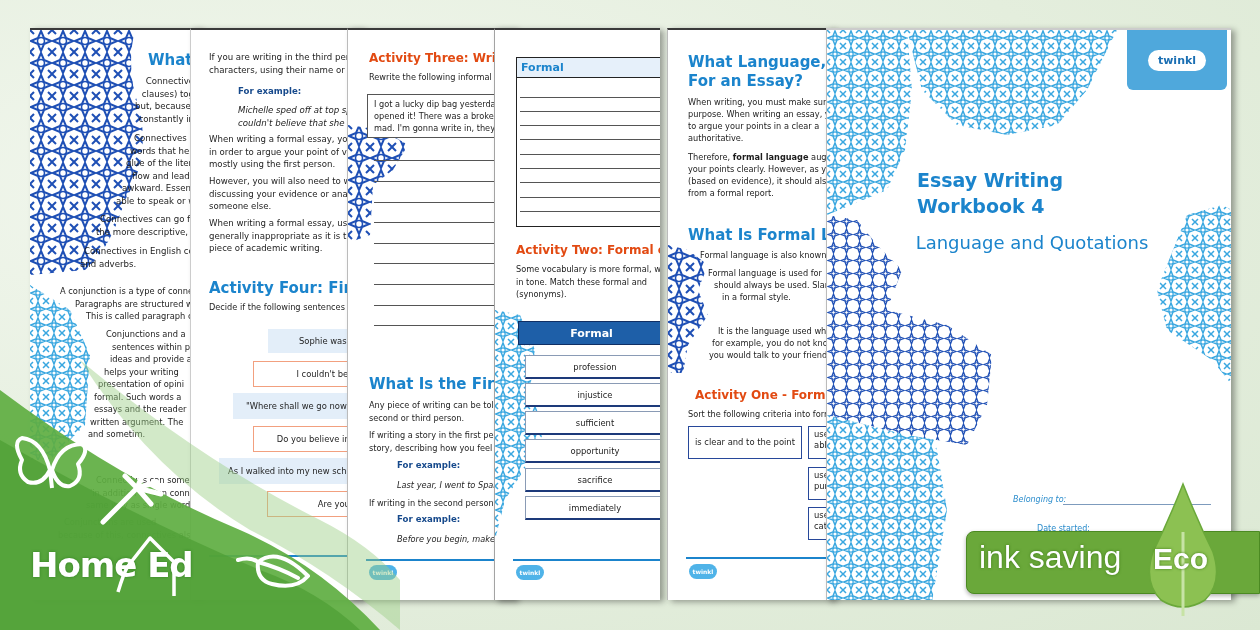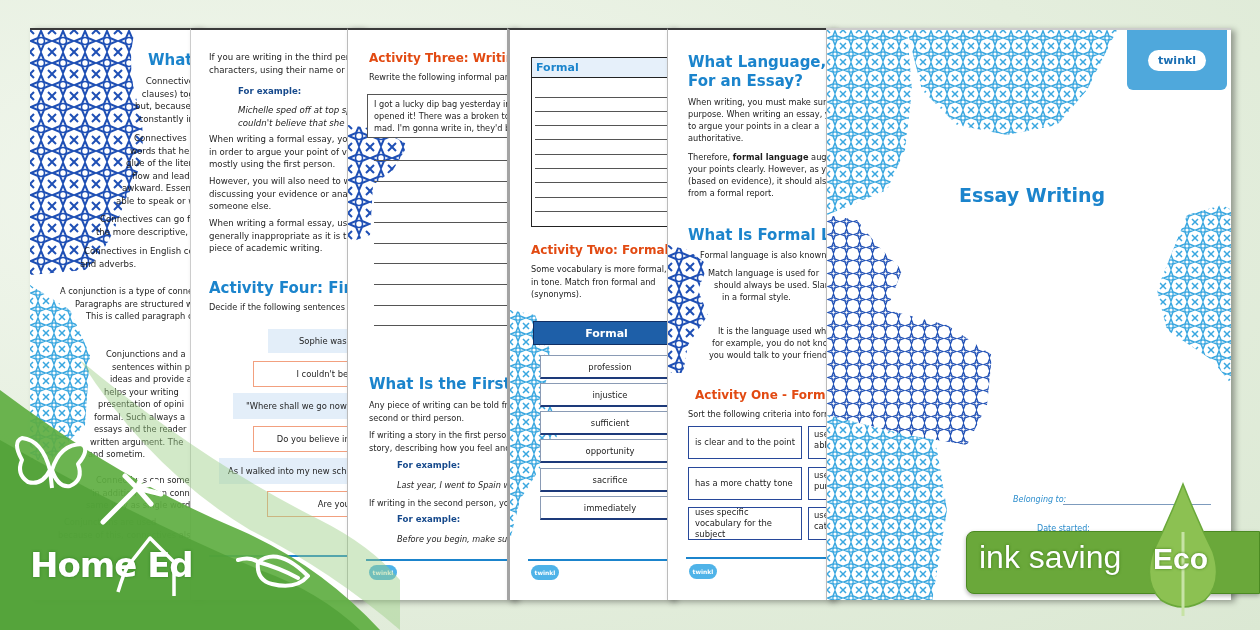--- a/index.html
+++ b/index.html
@@ -108,27 +108,27 @@
   </div>
   <div class="txt" style="left:54px; top:215px;">
     <div>Connectives in English com</div>
       <div style="margin-left:-4px">and adverbs.</div>
   </div>
   <div class="txt" style="left:30px; top:255px; font-size:8.3px;">
     <div>A conjunction is a type of connecti</div>
       <div style="margin-left:15px">Paragraphs are structured w</div>
       <div style="margin-left:26px">This is called paragraph c</div>
   </div>
-  <div class="txt" style="left:76px; top:298px; font-size:8.3px;margin-top:20px;">
+  <div class="txt" style="left:76px; top:298px; font-size:8.3px;">
     <div>Conjunctions and a</div>
       <div style="margin-left:6px">sentences within p</div>
       <div style="margin-left:4px">ideas and provide a</div>
       <div style="margin-left:-2px">helps your writing</div>
       <div style="margin-left:-8px">presentation of opini</div>
-      <div style="margin-left:-12px">formal. Such always a</div>
+      <div style="margin-left:-12px">formal. Such words a</div>
       <div style="margin-left:-12px">essays and the reader</div>
       <div style="margin-left:-16px">written argument. The</div>
       <div style="margin-left:-18px">and sometim.</div>
   </div>
   <div class="txt" style="left:60px; top:444px; font-size:8.3px;">
     <div style="margin-left:6px">Connectives can sometim</div>
       <div style="margin-left:0px">'in addition to' can conn</div>
       <div style="margin-left:-4px">same way as single words</div>
   </div>
   <div class="txt" style="left:28px; top:486px; font-size:8.3px; color:#555;">
@@ -208,40 +208,40 @@
   </div>
   <div class="ex-label" style="left:49px; top:430px;">For example:</div>
   <div class="txt ital" style="left:49px; top:449px; font-size:8.2px;">Last year, I went to Spain w</div>
   <div class="txt" style="left:21px; top:467px; font-size:8.2px;">If writing in the second person, you</div>
   <div class="ex-label" style="left:49px; top:484px;">For example:</div>
   <div class="txt ital" style="left:49px; top:503px; font-size:8.2px;">Before you begin, make sure</div>
   <div class="footer-rule" style="top:529px;"></div>
   <div class="twinkl-mini" style="left:21px; top:535px;">twinkl</div>
 </div>
 
-<div class="page" style="left:507px; width:166px; z-index:4; border-left:3px solid #a3a3a3;text-decoration:underline;">
+<div class="page" style="left:494px; width:166px; z-index:4; border-left:1px solid #a3a3a3;text-decoration:underline;">
   <svg class="pattern" style="left:0; top:280px;" width="60" height="240">
     <path d="M0 0 L25 5 L40 40 L35 80 L50 120 L35 150 L10 190 L0 230 Z" fill="url(#patLight)"></path>
   </svg>
   <div style="position:absolute; left:21px; top:27px; width:150px; height:170px; border:1.5px solid #222; background:#fff;">
     <div style="height:20px; background:#e6f0fa; border-bottom:1.5px solid #222; font-size:11px; font-weight:bold; color:#1b84cc; padding:3px 4px;">Formal</div>
     <div class="box-line" style="left:3px; right:0; top:39px;"></div>
     <div class="box-line" style="left:3px; right:0; top:53px;"></div>
     <div class="box-line" style="left:3px; right:0; top:67px;"></div>
     <div class="box-line" style="left:3px; right:0; top:81px;"></div>
     <div class="box-line" style="left:3px; right:0; top:96px;"></div>
     <div class="box-line" style="left:3px; right:0; top:110px;"></div>
     <div class="box-line" style="left:3px; right:0; top:124px;"></div>
     <div class="box-line" style="left:3px; right:0; top:139px;"></div>
     <div class="box-line" style="left:3px; right:0; top:153px;"></div>
   </div>
   <div class="h-red" style="left:21px; top:213px; font-size:12px;">Activity Two: Formal o</div>
   <div class="txt" style="left:21px; top:233px; font-size:8.2px;">
     <div>Some vocabulary is more formal, wh</div>
-      <div>in tone. Match fron formal and</div>
+      <div>in tone. Match these formal and</div>
       <div>(synonyms).</div>
   </div>
   <div style="position:absolute; left:23px; top:291px; width:147px; height:24px; background:#1e5fa8; border:1.5px solid #102f64; color:#fff; font-weight:bold; font-size:11px; display:flex; align-items:center; justify-content:center;">Formal</div>
   <div class="formal-cell" style="top:353px;">injustice</div>
   <div class="formal-cell" style="top:325px;">profession</div>
   <div class="formal-cell" style="top:409px;">opportunity</div>
   <div class="formal-cell" style="top:381px;">sufficient</div>
   <div class="formal-cell" style="top:438px;">sacrifice</div>
   <div class="formal-cell" style="top:466px;">immediately</div>
   <div class="footer-rule" style="top:529px;"></div>
@@ -264,57 +264,57 @@
   </div>
   <div class="txt" style="left:20px; top:121px; font-size:8.2px; line-height:12px;">
     <div><span>Therefore, </span><b>formal language</b><span> aught t</span></div>
     <div>your points clearly. However, as yo</div>
       <div>(based on evidence), it should also</div>
       <div>from a formal report.</div>
   </div>
   <div class="h-blue" style="left:20px; top:196px; font-size:15px;">What Is Formal L</div>
   <div class="txt" style="left:32px; top:219px; font-size:8.2px;">Formal language is also known a</div>
   <div class="txt" style="left:40px; top:237px; font-size:8.2px; line-height:12px;">
-    <div>Match language is used for</div>
+    <div>Formal language is used for</div>
       <div style="margin-left:6px">should always be used. Slan</div>
       <div style="margin-left:14px">in a formal style.</div>
   </div>
   <div class="txt" style="left:42px; top:295px; font-size:8.2px; line-height:12px;">
     <div style="margin-left:8px">It is the language used when</div>
       <div style="margin-left:2px">for example, you do not kno</div>
       <div style="margin-left:-1px">you would talk to your friends</div>
   </div>
   <div class="h-red" style="left:27px; top:358px; font-size:12px;">Activity One - Formal</div>
   <div class="txt" style="left:20px; top:378px; font-size:8.2px;">Sort the following criteria into form</div>
   <div class="crit-cell" style="top:396px;">is clear and to the point</div>
-  <div class="crit-cell" style="top:437px;">has a more chatty tone</div>
-  <div class="crit-cell" style="top:477px;">uses specific vocabulary for the subject</div>
   <div class="crit-cell-r" style="top:396px;">use abb</div>
   <div class="crit-cell-r" style="top:437px;">use pun</div>
   <div class="crit-cell-r" style="top:477px;">use cats</div>
   <div class="footer-rule" style="top:527px;"></div>
   <div class="twinkl-mini" style="left:21px; top:534px;">twinkl</div>
 </div>
 
 <div class="page" style="left:826px; top:28px; width:405px; height:572px; z-index:6; border-top:2px solid #ccc; border-left:1px solid #bbb;">
   <svg class="pattern" style="left:0; top:0;" width="405" height="572">
     <path d="M0 0 L80 0 L85 60 L78 120 L60 160 L0 185 Z" fill="url(#patLight)"></path>
     <path d="M80 0 L290 0 L260 60 L230 95 L180 105 L130 95 L95 60 Z" fill="url(#patLight)"></path>
     <path d="M360 185 L395 175 L405 180 L405 355 L385 330 L340 300 L330 260 Z" fill="url(#patLight)"></path>
     <path d="M0 380 L90 360 L110 420 L120 480 L105 572 L0 572 Z" fill="url(#patLight)"></path>
   </svg>
   <svg class="pattern" style="left:0; top:185px;" width="170" height="240">
     <path d="M0 0 L30 5 L50 30 L75 55 L60 95 L120 110 L165 140 L160 190 L140 230 L80 220 L0 200 Z" fill="url(#patMid)"></path>
   </svg>
   <div style="position:absolute; left:300px; top:0; width:100px; height:60px; background:#4fa8dc; border-radius:0 0 6px 6px; display:flex; align-items:center; justify-content:center;">
     <div style="background:#fff; border-radius:14px; padding:4px 10px; color:#1b6fb3; font-size:11px; font-weight:bold;">twinkl</div>
   </div>
-  <div style="position:absolute; left:90px; top:152px; width:230px; text-align:center; color:#1b84cc; font-weight:bold; font-size:19px; line-height:26px;">
+  <div style="position:absolute; left:90px; top:137px; width:230px; color:#1b84cc; font-weight:bold; font-size:19px; line-height:26px;">
     <div>Essay Writing</div>
-  </div>
+    <div>Workbook 4</div>
+  </div>
+  <div style="position:absolute; left:50px; top:202px; width:310px; text-align:center; color:#1b84cc; font-size:18px;">Language and Quotations</div>
   <div style="position:absolute; left:186px; top:465px; font-size:8px; color:#2a8ccc;font-style:italic;">Belonging to:</div>
   <div style="position:absolute; left:236px; top:474px; width:148px; height:1px; background:#7d9bbd;"></div>
   <div style="position:absolute; left:186px; top:494px; font-size:8px; color:#2a8ccc;padding-left:24px;">Date started:</div>
 </div>
 
 <svg class="green-overlay" style="left:0; top:330px; z-index:7;" width="400" height="300">
   <path d="M0 60 Q120 150 240 200 Q320 235 380 300 L0 300 Z" fill="#5eae41" opacity="0.92"></path>
   <path d="M0 110 Q140 190 260 240 Q320 262 360 300 L0 300 Z" fill="#4f9f36" opacity="0.75"></path>
   <path d="M80 30 Q200 130 320 190 Q370 215 400 250 L400 300 Q330 240 250 200 Q150 140 80 30 Z" fill="#9ccf84" opacity="0.45"></path>
 </svg>

